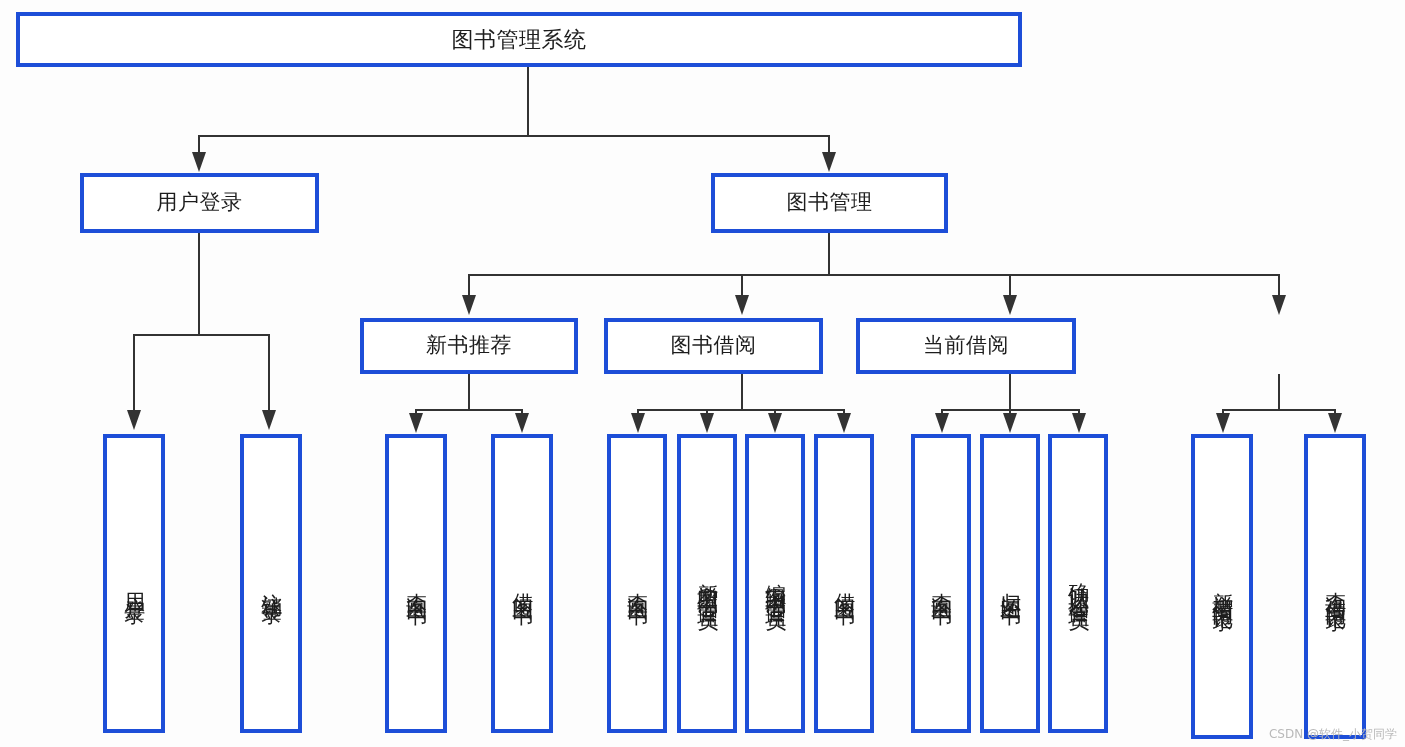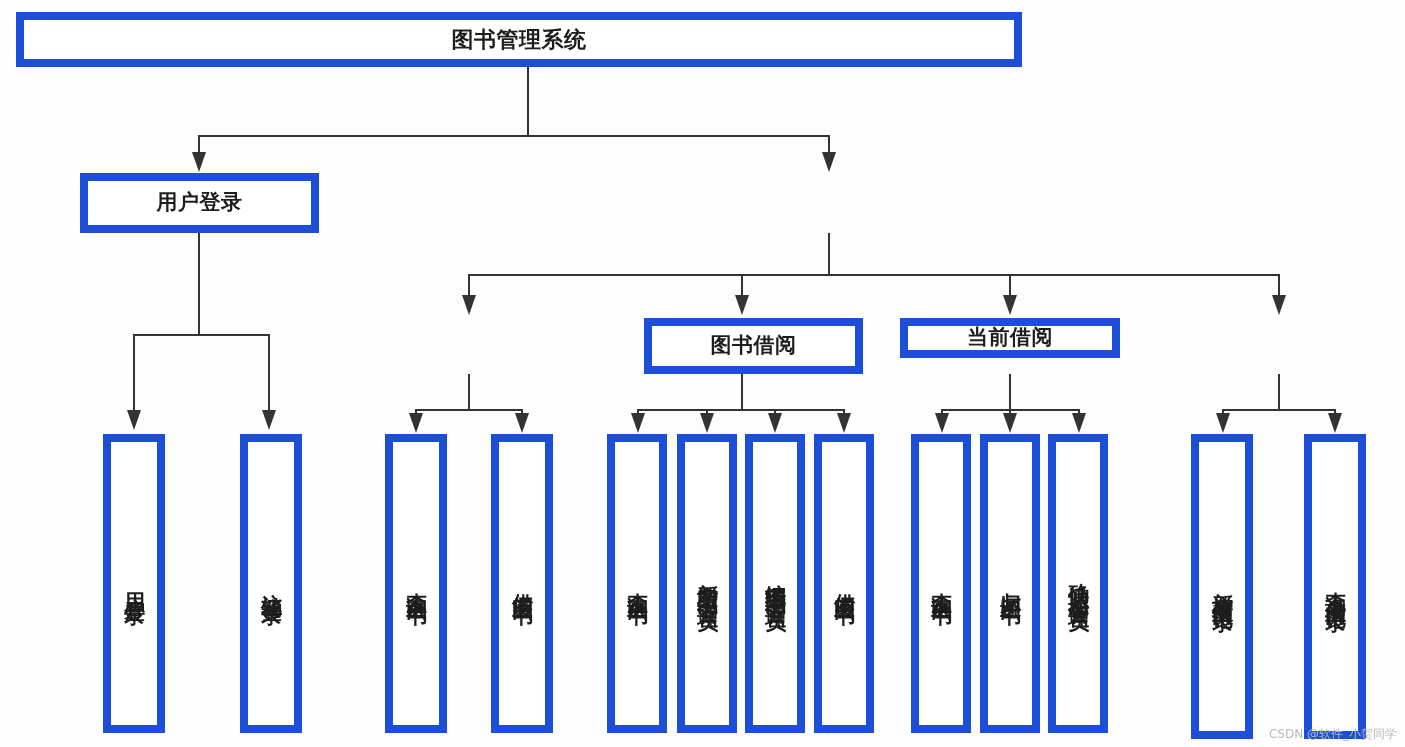--- a/index.html
+++ b/index.html
@@ -14,27 +14,26 @@
     width:1405px;
     height:747px;
     background:#fdfdfd;
     overflow:hidden;
   }
   
   .node{
     position:absolute;
     box-sizing:border-box;
     background:#ffffff;
-    border:8px solid #1d4ed8;
+    border:4px solid #1d4ed8;
     display:flex;
     align-items:center;
     justify-content:center;
     text-align:left;
     z-index:3;
-    font-weight:bold;
   }
   .node .lbl{
     display:block;
     line-height:1.32;
     color:#1d1d1d;
     letter-spacing:0.5px;
   }
   
   .node.h .lbl{
     font-size:21px;
@@ -98,43 +97,49 @@
 
   <div class="vline" style="left:198px;top:135px;width:2px;height:22px;"></div>
   <div class="arrow" style="left:192px;top:152px;"></div>
   <div class="vline" style="left:828px;top:135px;width:2px;height:22px;"></div>
   <div class="arrow" style="left:822px;top:152px;"></div>
 
   <div class="node h" style="left:80px;top:173px;width:239px;height:60px;">
     <span class="lbl">用户登录</span>
   </div>
 
+  <div class="node h" style="left:711px;top:173px;width:237px;height:60px;">
+    <span class="lbl">图书管理</span>
+  </div>
 
   <div class="vline" style="left:198px;top:233px;width:2px;height:102px;"></div>
   <div class="hline" style="left:133px;top:334px;width:135px;height:2px;"></div>
   <div class="vline" style="left:133px;top:334px;width:2px;height:80px;"></div>
   <div class="arrow" style="left:127px;top:410px;"></div>
   <div class="vline" style="left:268px;top:334px;width:2px;height:80px;"></div>
   <div class="arrow" style="left:262px;top:410px;"></div>
 
   <div class="vline" style="left:828px;top:233px;width:2px;height:42px;"></div>
   <div class="hline" style="left:468px;top:274px;width:812px;height:2px;"></div>
   <div class="vline" style="left:468px;top:274px;width:2px;height:24px;"></div>
   <div class="arrow" style="left:462px;top:295px;"></div>
   <div class="vline" style="left:741px;top:274px;width:2px;height:24px;"></div>
   <div class="arrow" style="left:735px;top:295px;"></div>
   <div class="vline" style="left:1009px;top:274px;width:2px;height:24px;"></div>
   <div class="arrow" style="left:1003px;top:295px;"></div>
   <div class="vline" style="left:1278px;top:274px;width:2px;height:24px;"></div>
   <div class="arrow" style="left:1272px;top:295px;"></div>
 
-  <div class="node h" style="left:644px;top:318px;width:219px;height:56px;">
+  <div class="node h" style="left:360px;top:318px;width:218px;height:56px;">
+    <span class="lbl">新书推荐</span>
+  </div>
+  <div class="node h" style="left:604px;top:318px;width:219px;height:56px;">
     <span class="lbl">图书借阅</span>
   </div>
-  <div class="node h" style="left:900px;top:318px;width:220px;height:40px;">
+  <div class="node h" style="left:856px;top:318px;width:220px;height:56px;">
     <span class="lbl">当前借阅</span>
   </div>
 
   <div class="vline" style="left:468px;top:374px;width:2px;height:36px;"></div>
   <div class="hline" style="left:415px;top:409px;width:108px;height:2px;"></div>
   <div class="vline" style="left:415px;top:409px;width:2px;height:8px;"></div>
   <div class="arrow" style="left:409px;top:413px;"></div>
   <div class="vline" style="left:521px;top:409px;width:2px;height:8px;"></div>
   <div class="arrow" style="left:515px;top:413px;"></div>
 

